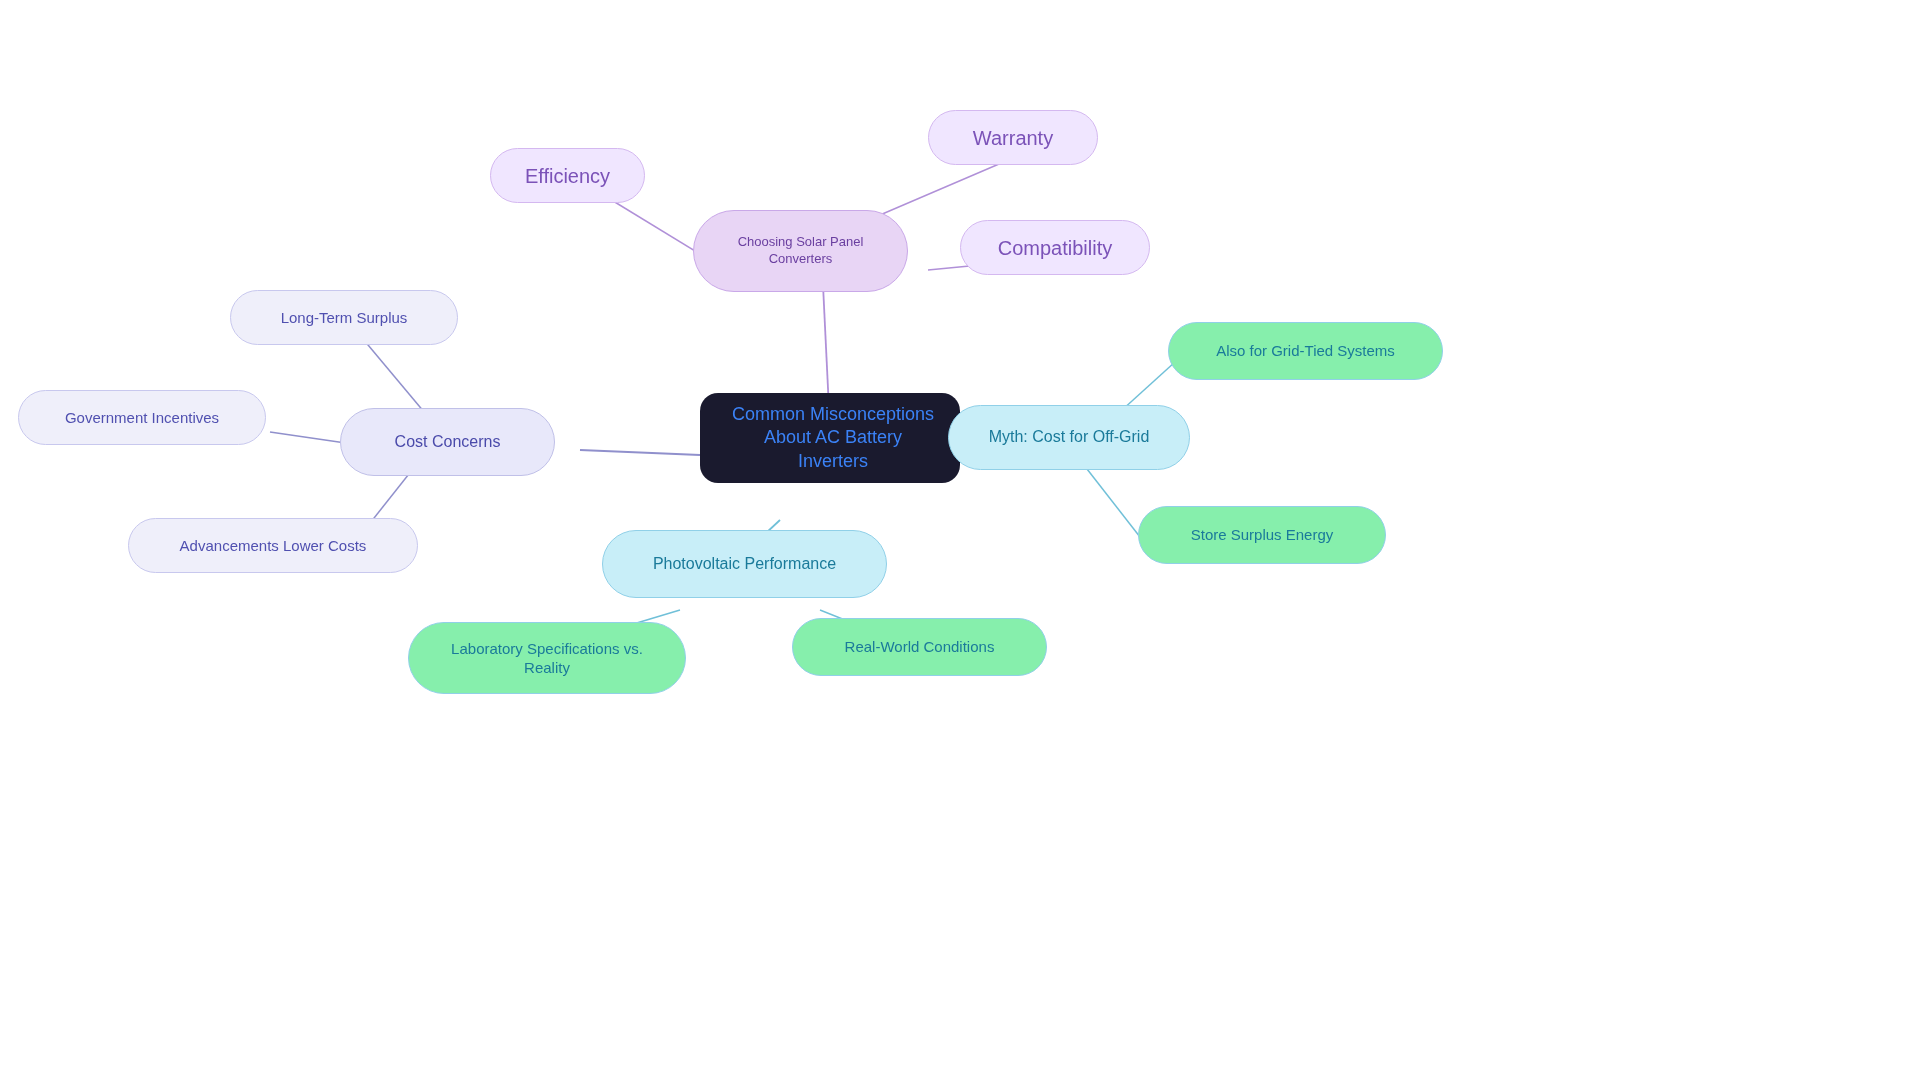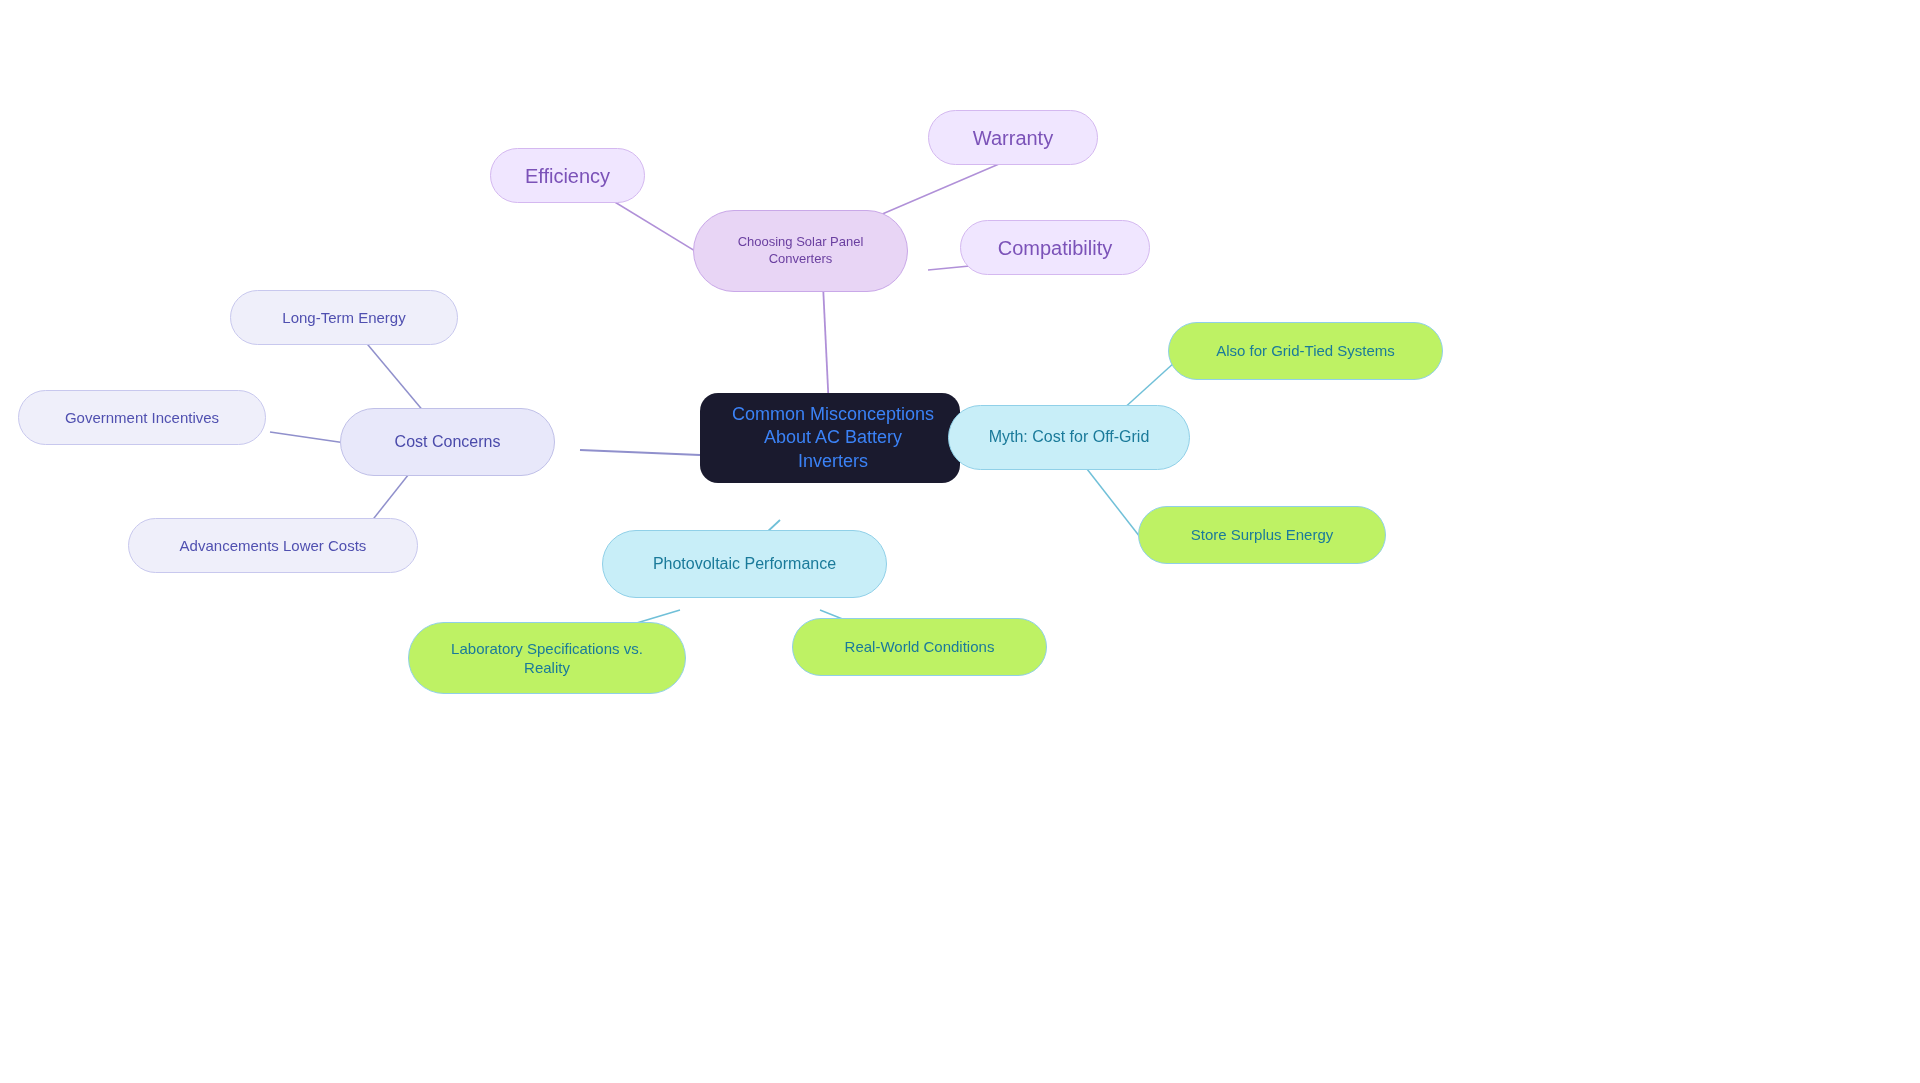--- a/index.html
+++ b/index.html
@@ -65,21 +65,21 @@
       border: 1.5px solid #c8c8ee;
       font-size: 15px;
     }
     .node-blue-mid {
       background: #c8eef8;
       color: #1a7a9a;
       border: 1.5px solid #90d0e8;
       font-size: 16px;
     }
     .node-blue-small {
-      background: #bef264;
+      background: #86efac;
       color: #1a7a9a;
       border: 1.5px solid #90d0e8;
       font-size: 15px;
     }
   </style>
 </head>
 <body>
 
 <svg id="connections">
 
@@ -130,21 +130,21 @@
 
 <div class="node node-purple-small" style="left:960px; top:220px; width:190px; height:55px;">
   <span>Compatibility</span>
 </div>
 
 <div class="node node-lavender-mid" style="left:340px; top:408px; width:215px; height:68px;">
   <span>Cost Concerns</span>
 </div>
 
 <div class="node node-lavender-small" style="left:230px; top:290px; width:228px; height:55px;">
-  <span>Long-Term Energy</span>
+  <span>Long-Term Surplus</span>
 </div>
 
 <div class="node node-lavender-small" style="left:18px; top:390px; width:248px; height:55px;">
   <span>Government Incentives</span>
 </div>
 
 <div class="node node-lavender-small" style="left:128px; top:518px; width:290px; height:55px;">
   <span>Advancements Lower Costs</span>
 </div>
 

